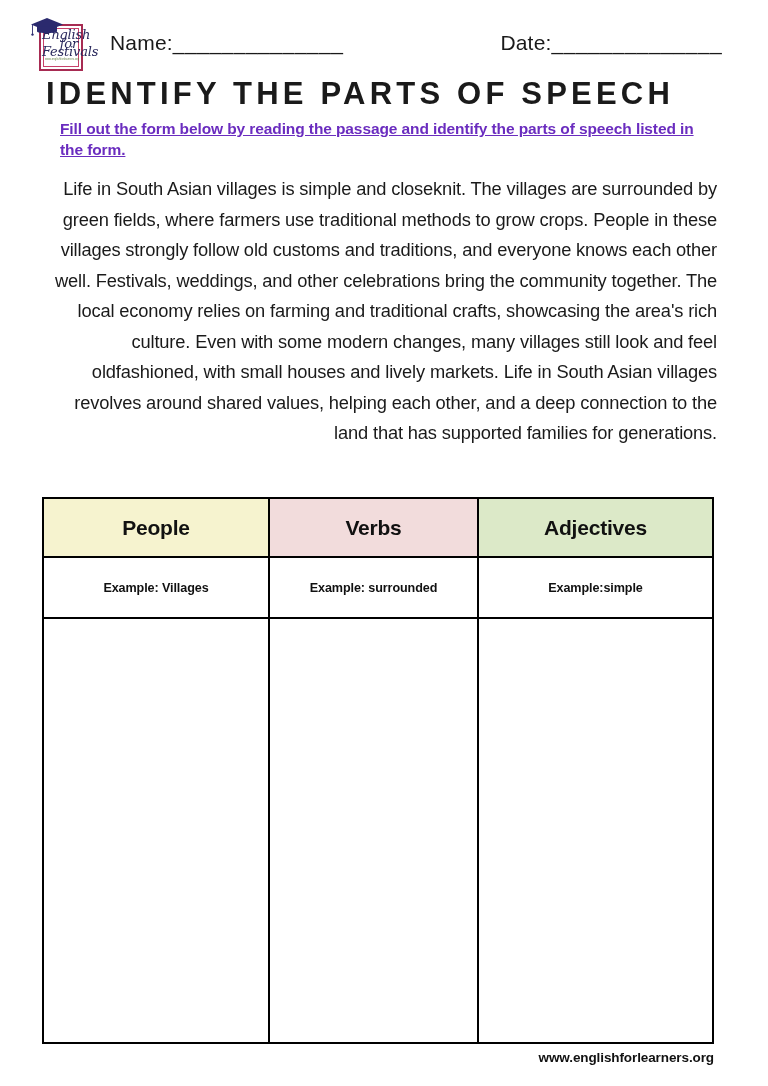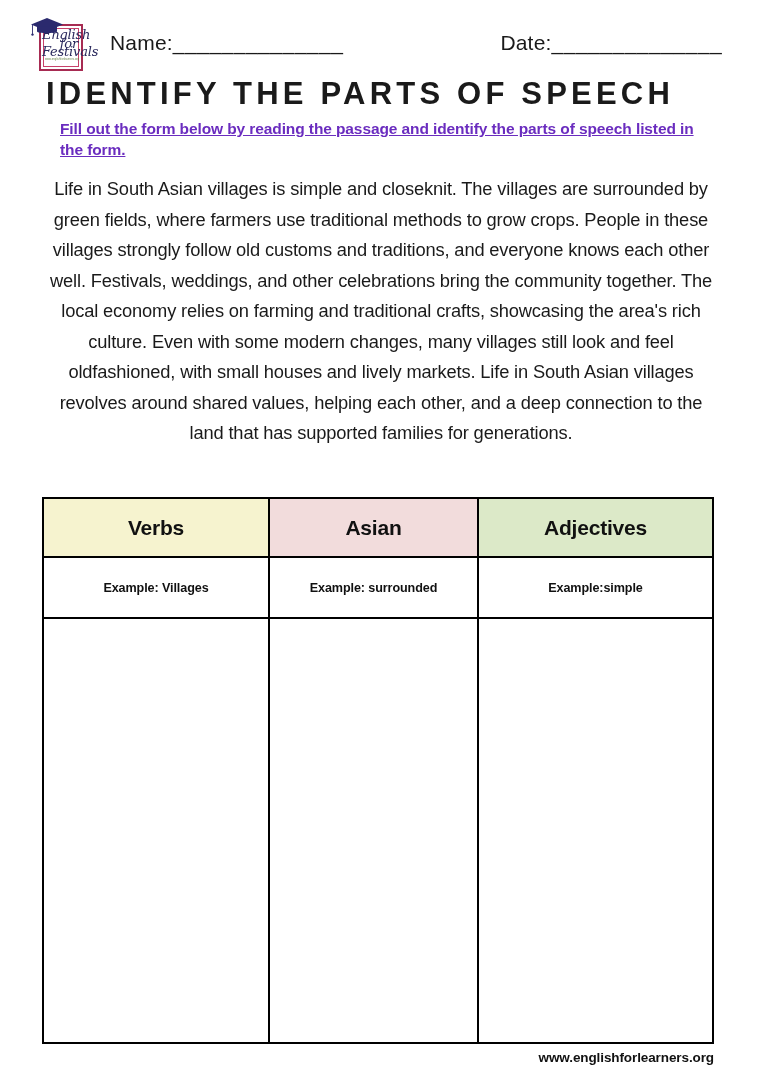--- a/index.html
+++ b/index.html
@@ -134,21 +134,21 @@
   
   .passage {
     position: absolute;
     top: 174px;
     left: 45px;
     width: 672px;
     font-size: 18.3px;
     line-height: 30.5px;
     color: #1a1a1a;
     letter-spacing: -0.15px;
-    text-align: center;
+    text-align: right;
   }
 
   
   .table-wrap {
     position: absolute;
     left: 42px;
     top: 497px;
     width: 672px;
     height: 547px;
     border: 2.5px solid #000000;
@@ -260,24 +260,24 @@
   <h1 class="title">IDENTIFY THE PARTS OF SPEECH</h1>
 
   <p class="instructions" style="color: rgb(106, 44, 191); text-decoration: underline;">Fill out the form below by reading the passage and identify the parts of speech listed in the form.</p>
 
   <p class="passage">Life in South Asian villages is simple and closeknit. The villages are surrounded by green fields, where farmers use traditional methods to grow crops. People in these villages strongly follow old customs and traditions, and everyone knows each other well. Festivals, weddings, and other celebrations bring the community together. The local economy relies on farming and traditional crafts, showcasing the area's rich culture. Even with some modern changes, many villages still look and feel oldfashioned, with small houses and lively markets. Life in South Asian villages revolves around shared values, helping each other, and a deep connection to the land that has supported families for generations.</p>
 
   <div class="table-wrap">
 
     <div class="thead">
       <div class="th col-1" style="background: rgb(246, 243, 207);">
+        <span>People</span>
+      </div>
+      <div class="th col-2" style="background: rgb(242, 220, 220);">
         <span>Verbs</span>
-      </div>
-      <div class="th col-2" style="background: rgb(242, 220, 220);">
-        <span>Asian</span>
       </div>
       <div class="th col-3" style="background: rgb(220, 233, 200);">
         <span>Adjectives</span>
       </div>
     </div>
 
     <div class="example-row">
       <div class="td-example col-1">
         <span>Example: Villages</span>
       </div>

